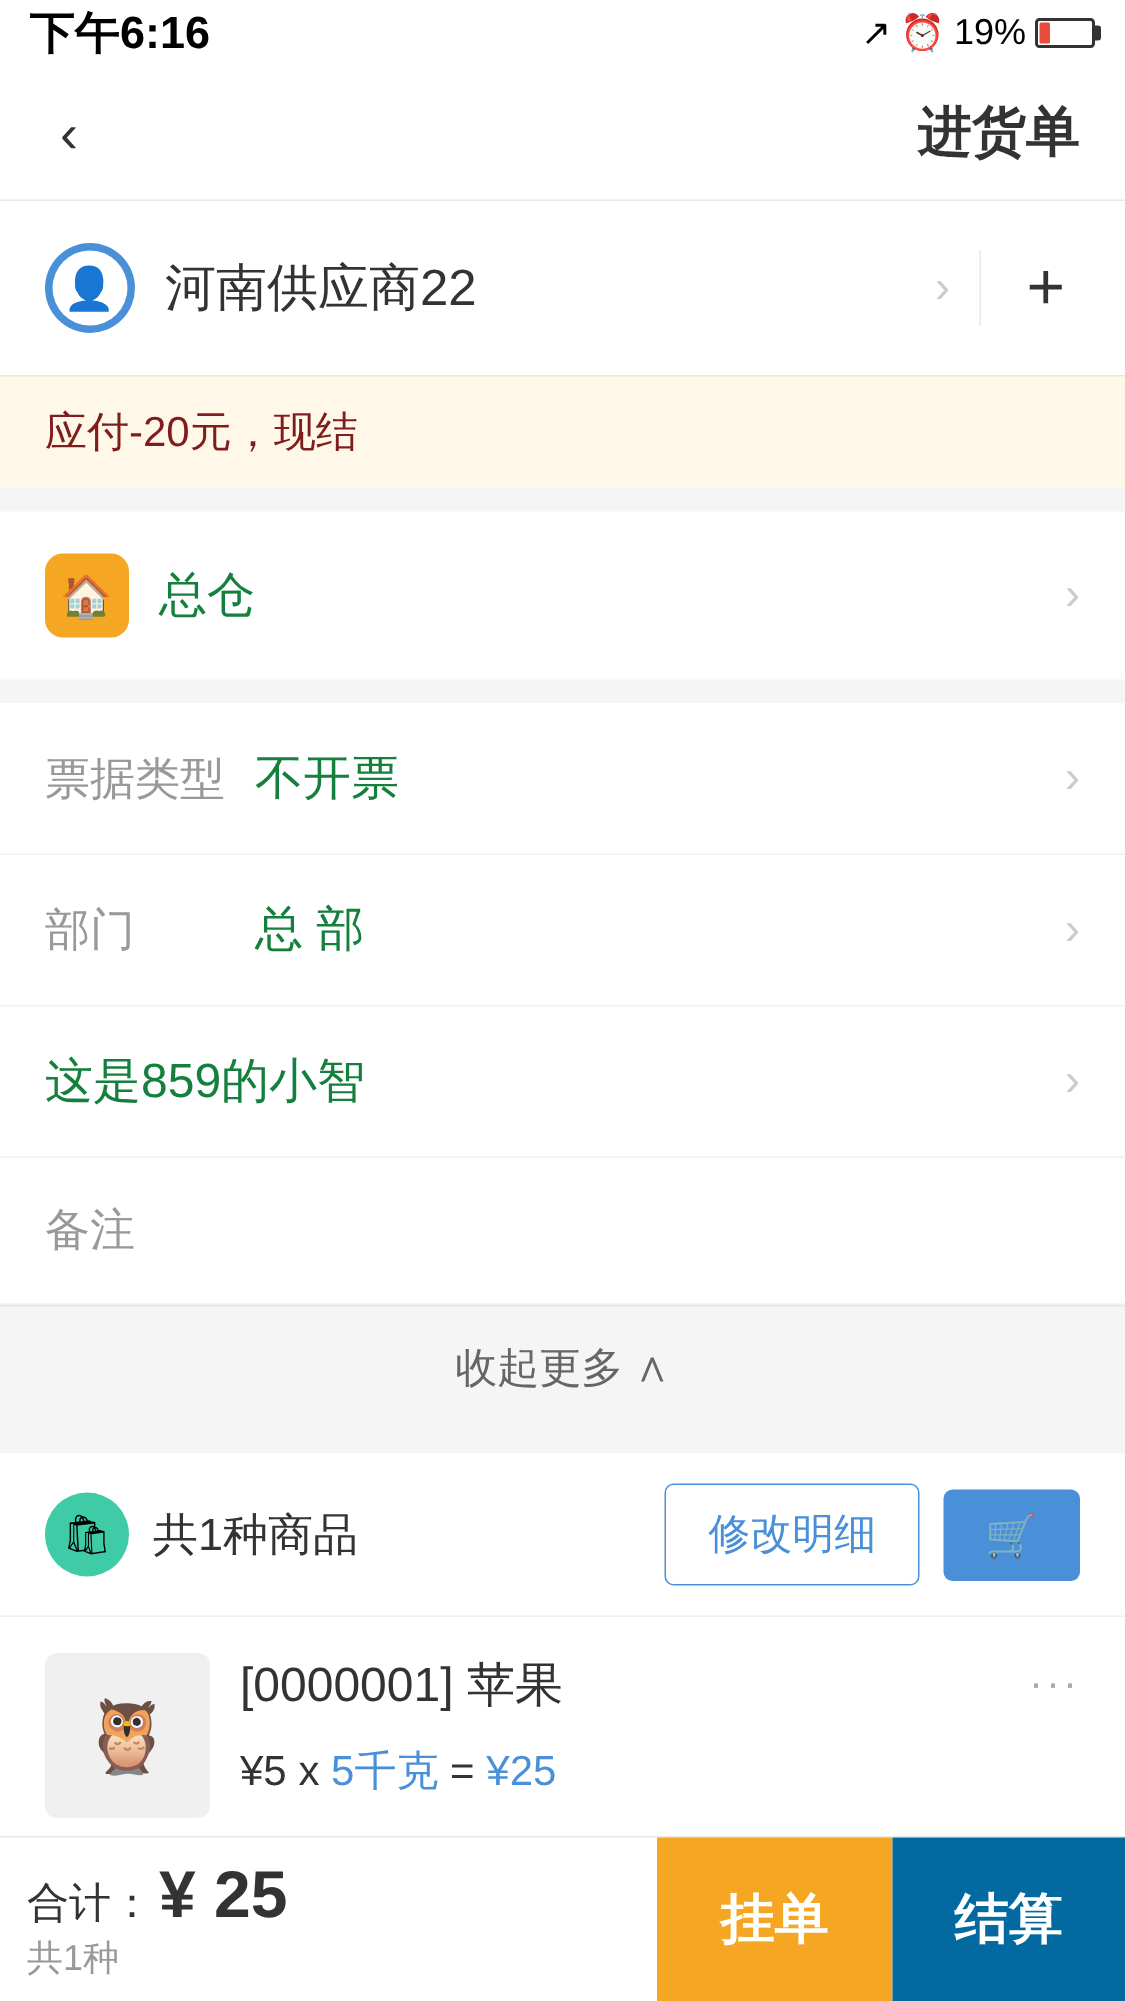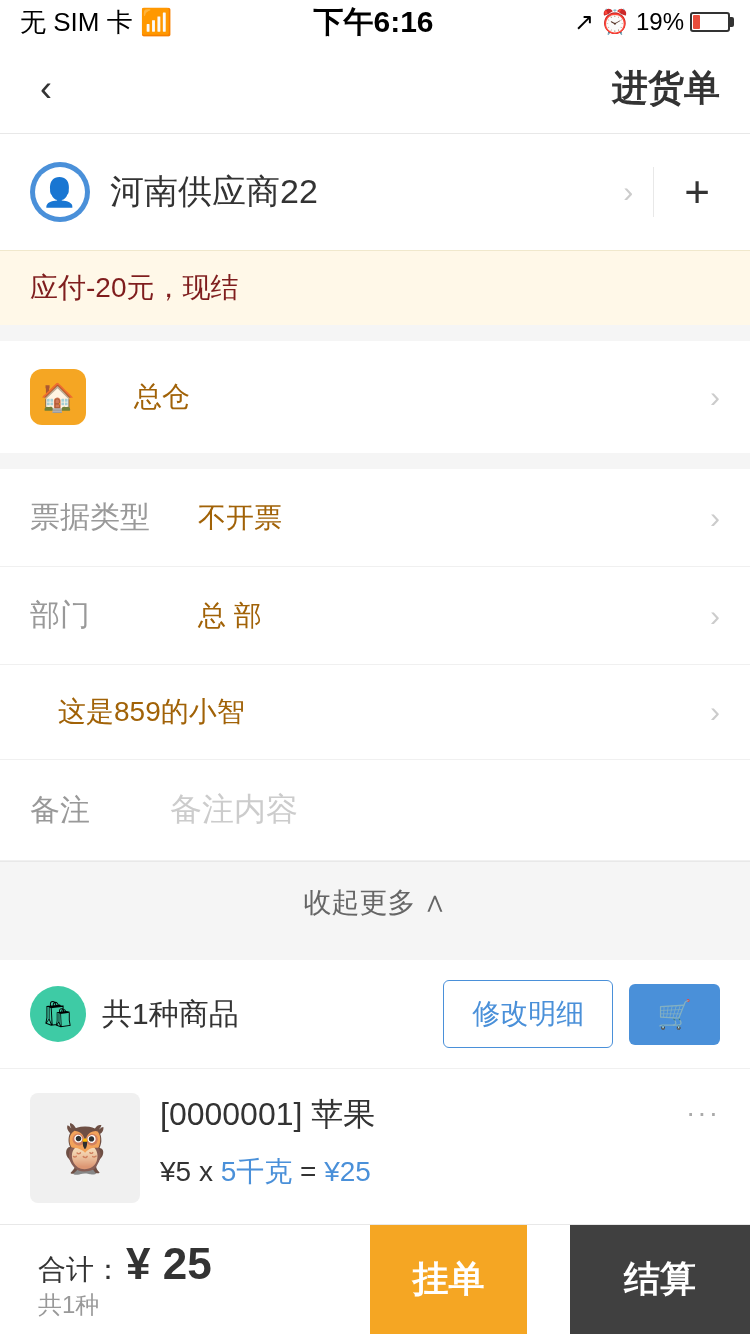--- a/index.html
+++ b/index.html
@@ -165,23 +165,22 @@
     }
     .warehouse-icon-glyph { font-size: 28px; color: #fff; }
     .row-label {
       color: #999;
       font-size: 30px;
       width: 140px;
       flex-shrink: 0;
     }
     .row-value {
       flex: 1;
-      font-size: 28px;
-      color: #a16207;
-      margin-left: 28px;
+      font-size: 32px;
+      color: #15803d;
     }
     .row-value-placeholder {
       flex: 1;
       font-size: 32px;
       color: #ccc;
     }
     
     .collapse-row {
       background: #f5f5f5;
       padding: 22px 30px;
@@ -280,62 +279,57 @@
       display: flex;
       align-items: stretch;
       background: #fff;
       border-top: 1px solid #e8e8e8;
     }
     .total-section {
       flex: 1;
       display: flex;
       flex-direction: column;
       justify-content: center;
-      padding: 0 38px;
+      padding: 0 18px;
     }
     .total-label { font-size: 28px; color: #333; }
     .total-amount { font-size: 44px; font-weight: 700; color: #333; }
     .total-count { font-size: 24px; color: #999; }
     .btn-hang {
       width: 157px;
       background: #f5a623;
       color: #fff;
       font-size: 36px;
       font-weight: 600;
       display: flex;
       align-items: center;
       justify-content: center;
       cursor: pointer;
     }
     .btn-checkout {
-      width: 180px;
-      background: #404040;
+      width: 155px;
+      background: #0369a1;
       color: #fff;
       font-size: 36px;
       font-weight: 600;
       display: flex;
       align-items: center;
       justify-content: center;
       cursor: pointer;
-      margin-left: 43px;
     }
     .main-content {
       padding-bottom: 120px;
     }
     
     .shop-bag-icon { font-size: 26px; }
   </style>
 </head>
 <body>
 
 <div class="status-bar">
-  <div class="status-left">
-    <span>无 SIM 卡</span>
-    <span>📶</span>
-  </div>
   <div class="status-center">下午6:16</div>
   <div class="status-right">
     <span>↗</span>
     <span>⏰</span>
     <span>19%</span>
     <div class="battery">
       <div class="battery-fill"></div>
     </div>
   </div>
 </div>
@@ -386,21 +380,20 @@
       <span class="chevron-right">›</span>
     </div>
 
     <div class="row-item">
       <span class="row-value">这是859的小智</span>
       <span class="chevron-right">›</span>
     </div>
 
     <div class="row-item">
       <span class="row-label">备注</span>
-      <span class="row-value-placeholder">备注内容</span>
     </div>
 
     <div class="collapse-row">
       <span>收起更多 ∧</span>
     </div>
   </div>
 
   <div class="section">
     <div class="product-header">
       <div class="product-icon-wrap">

